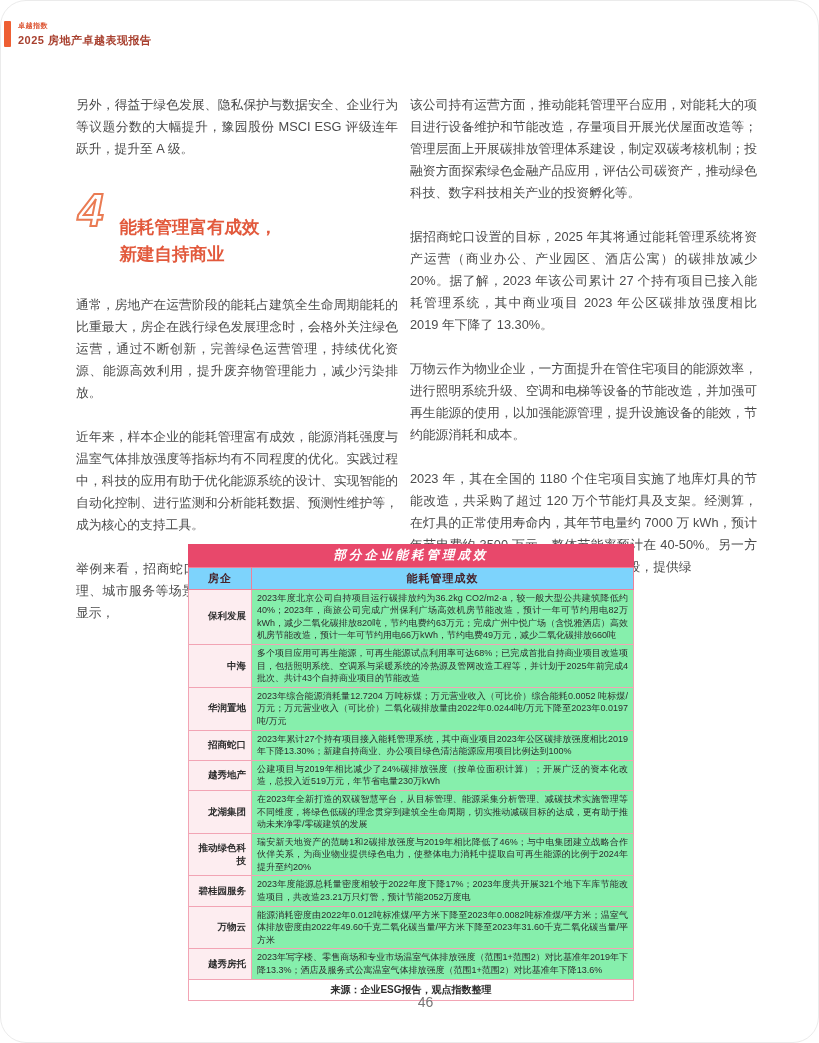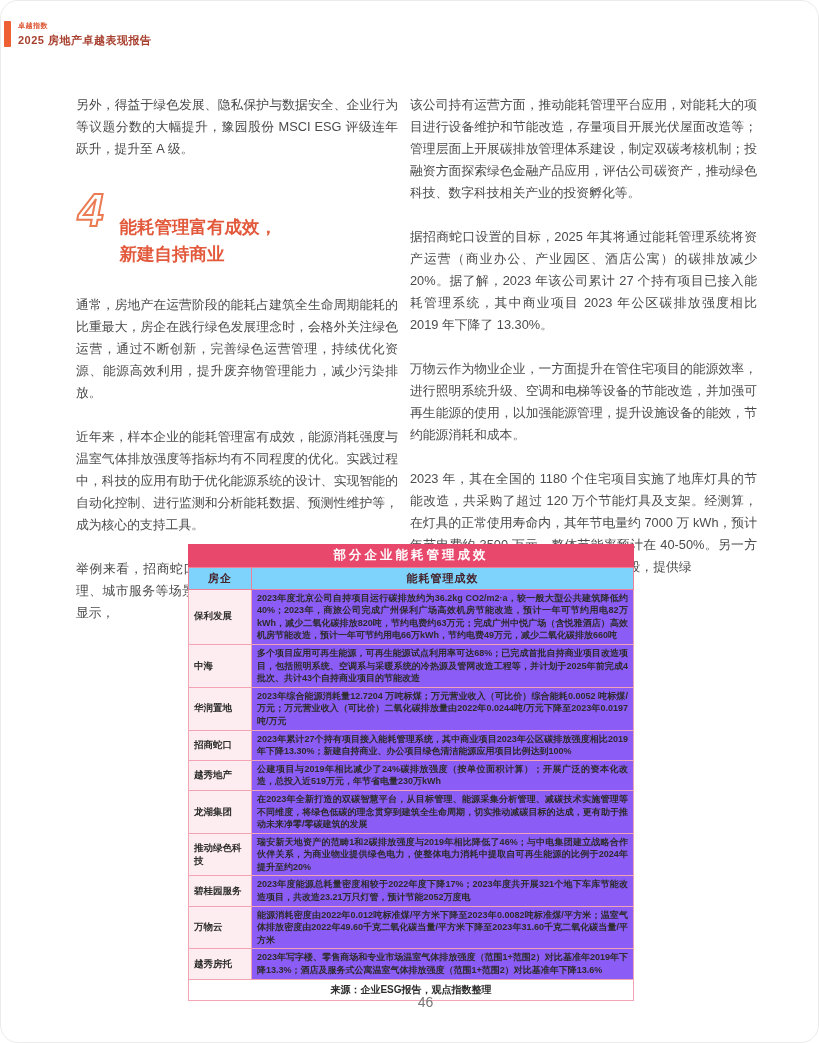--- a/index.html
+++ b/index.html
@@ -1,18 +1,18 @@
 <!DOCTYPE html>
 <html><head>
 <meta charset="utf-8">
 <style>
   html,body{margin:0;padding:0;background:#fff;}
   .page{
     position:relative;width:819px;height:1043px;background:#fff;
-    border:1px solid #ebebeb;border-radius:18px;box-sizing:border-box;
+    border:1px solid #ebebeb;border-radius:26px;box-sizing:border-box;
     overflow:hidden;font-family:"Liberation Sans",sans-serif;
   }
   
   .brand{position:absolute;top:20px;left:3px;display:flex;align-items:flex-start;}
   .brand-bar{width:7px;height:26px;background:#ee5f33;border-radius:1px;margin-right:7px;}
   .brand-small{font-size:7px;font-weight:bold;color:#dd5533;letter-spacing:.5px;}
   .brand-title{font-size:11px;font-weight:bold;color:#a8402f;margin-top:2px;letter-spacing:.5px;}
   
   .columns{position:absolute;top:93px;left:75px;width:687px;display:flex;gap:12px;}
   .col{font-size:12.8px;line-height:22px;color:#4b4b4b;text-align:justify;}
@@ -23,30 +23,30 @@
   .section-heading{display:flex;align-items:flex-start;gap:16px;margin:4px 0 26px 2px;}
   .big-num{
     font-size:46px;font-weight:bold;font-style:italic;line-height:1;
     color:#ffffff;-webkit-text-stroke:2px #ea7b53;padding-top:5px;
   }
   .heading-text{color:#e2593c;font-size:17.5px;font-weight:bold;line-height:27px;text-align:left;margin-top:32px;}
   
   .table-wrap{position:absolute;top:543px;left:187px;width:446px;margin:0;}
   .table-title{
     background:#e8486b;color:#fff;text-align:center;font-weight:bold;
-    font-size:12.5px;height:23px;line-height:23px;letter-spacing:3px;
+    font-size:12.5px;height:23px;line-height:23px;letter-spacing:3px;font-style:italic;
   }
   table.energy{width:100%;border-collapse:collapse;font-size:9px;line-height:12.6px;color:#2d2d2d;}
   table.energy thead th{
     background:#7dd3fc;color:#46242b;font-size:11px;font-weight:bold;
     padding:4px 2px;letter-spacing:1px;border:1px solid #ee8198;
   }
   table.energy td{border:1px solid #f2a4b4;padding:2px 5px;vertical-align:middle;}
-  td.company{background:#fdedf0;text-align:left;font-weight:bold;width:52px;font-size:9.5px;color:#2d2d2d;}
-  td.detail{background:#8b5cf6;text-align:justify;font-weight:700;}
+  td.company{background:#fdedf0;text-align:right;font-weight:bold;width:52px;font-size:9.5px;color:#2d2d2d;}
+  td.detail{background:#86efac;text-align:justify;font-weight:400;}
   table.energy tfoot td{text-align:center;font-size:10px;font-weight:bold;padding:4px;color:#2d2d2d;margin-top:16px;}
   
   .page-num{position:absolute;bottom:32px;left:0;width:100%;text-align:center;color:#777;font-size:14px;padding-left:16px;}
 </style>
 </head>
 <body>
 
 <div class="page">
 
   <div class="brand">

